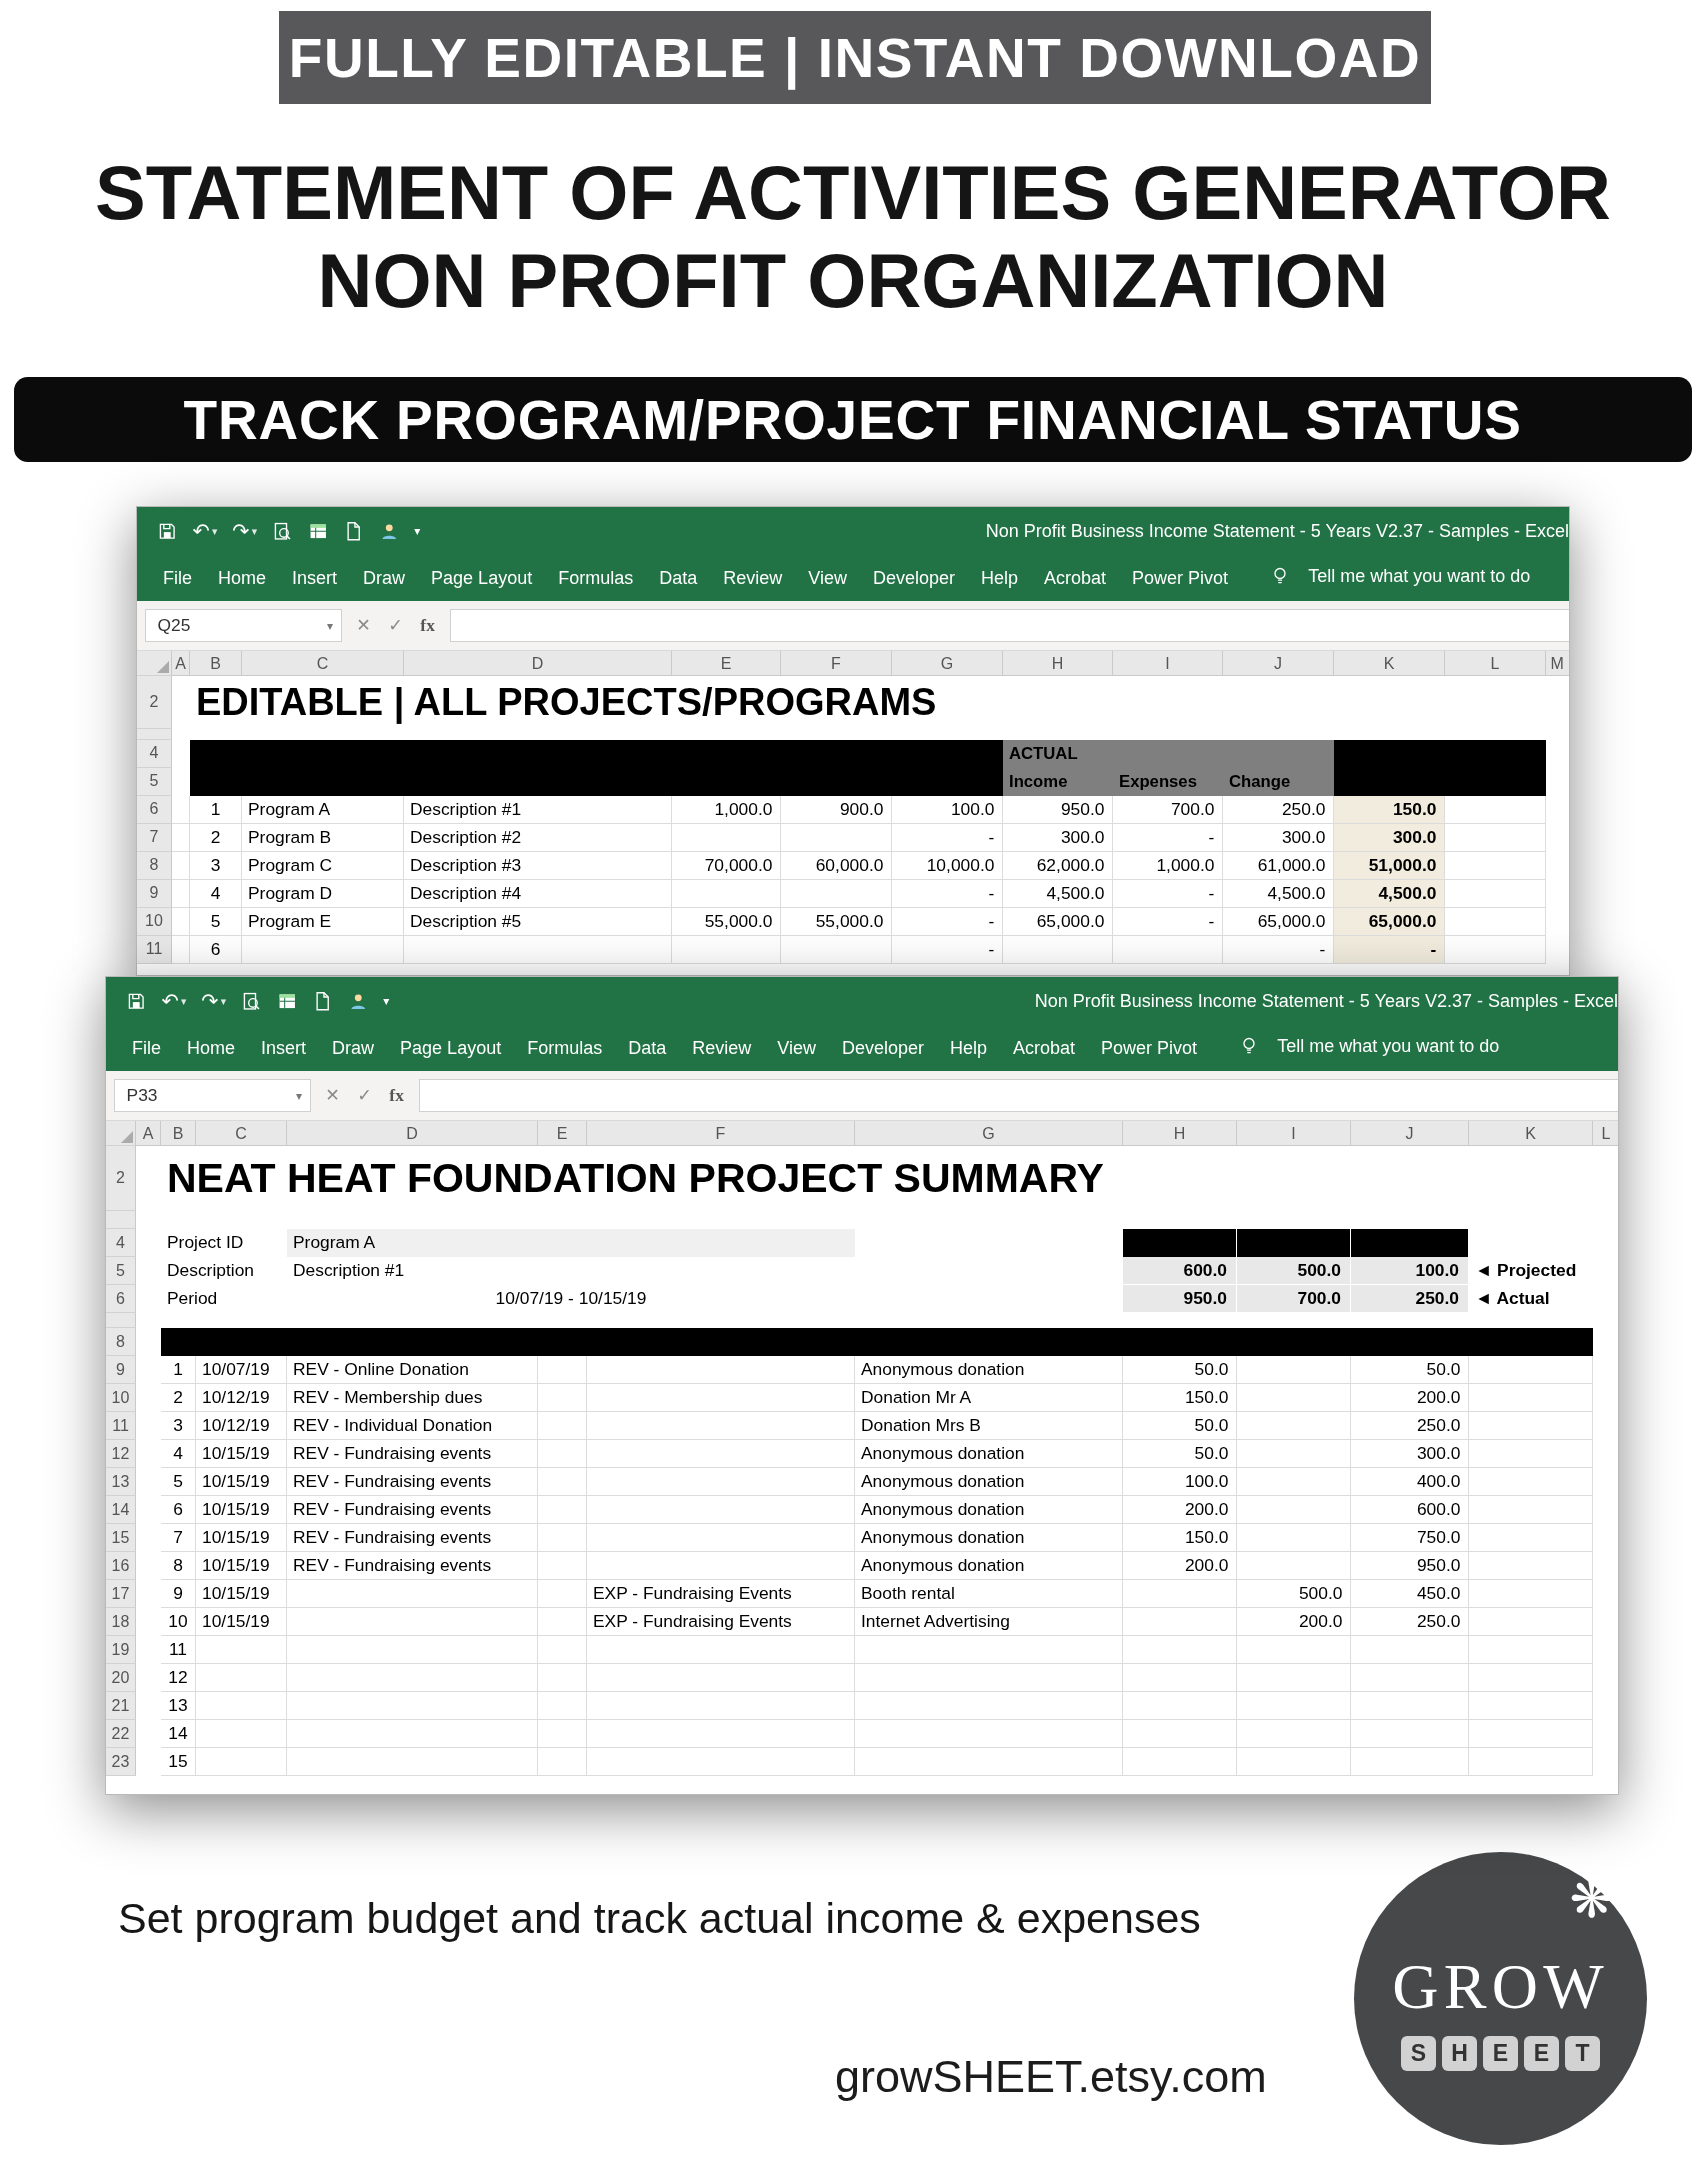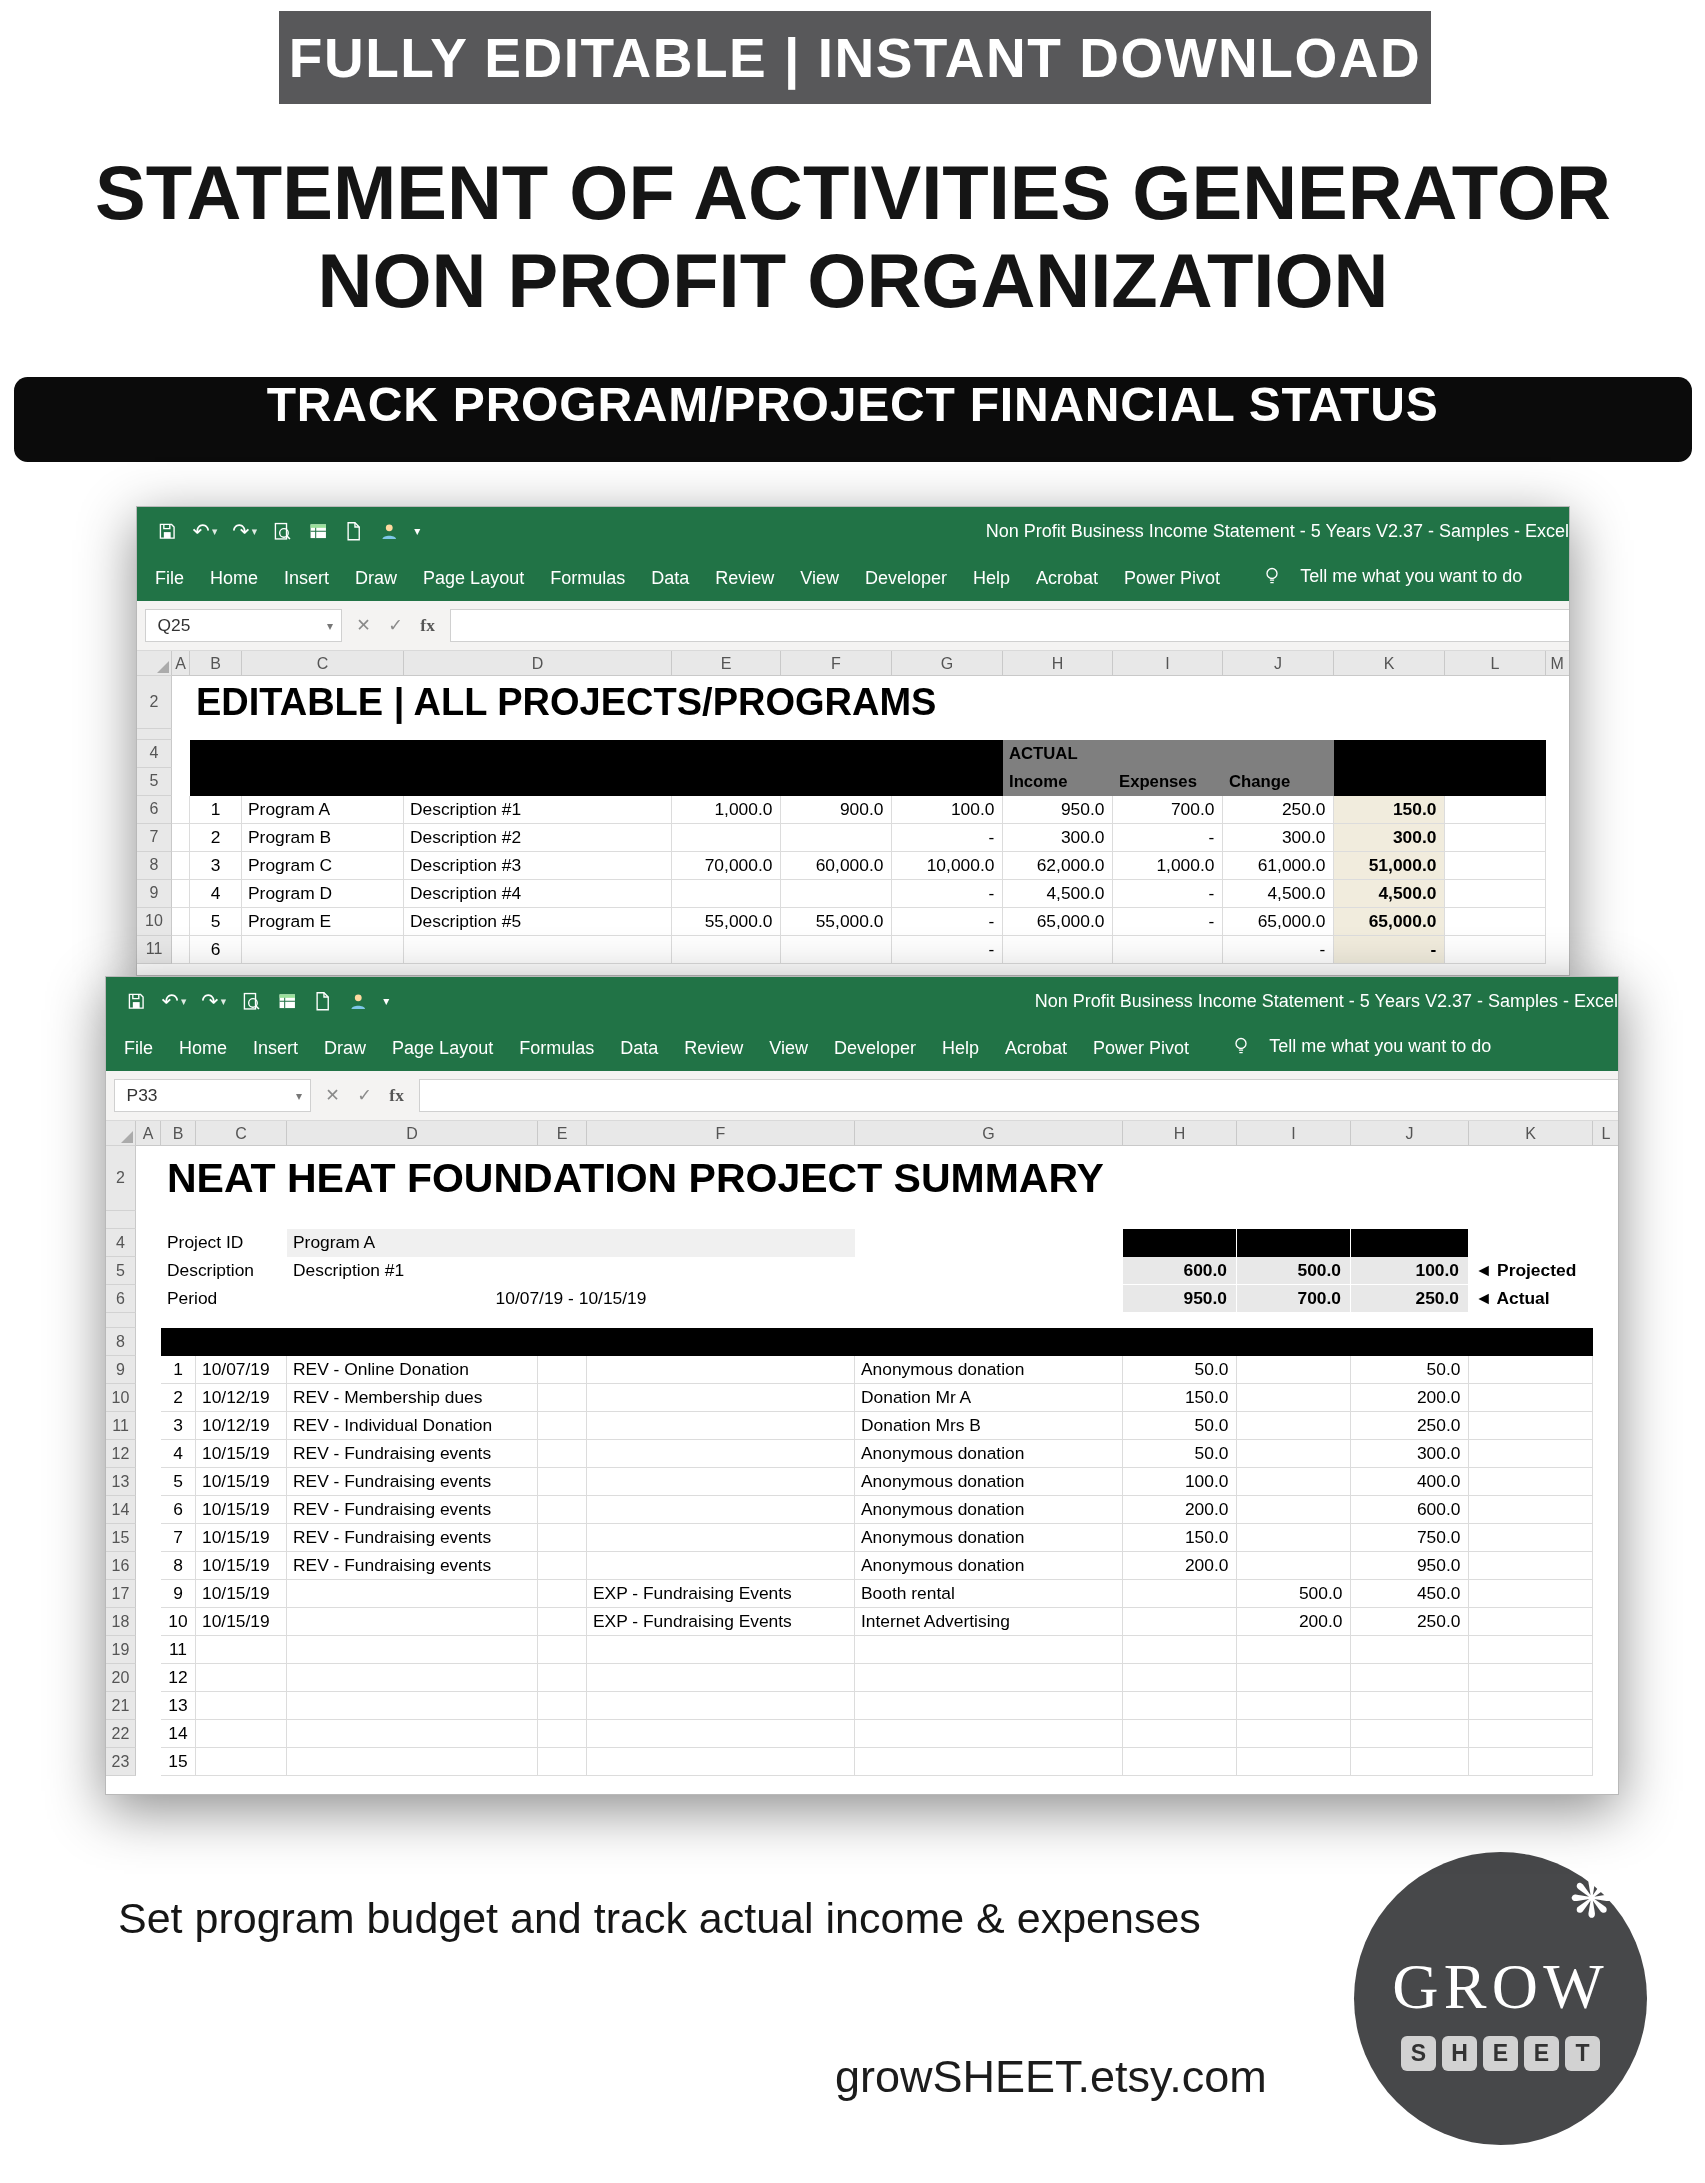--- a/index.html
+++ b/index.html
@@ -6,22 +6,22 @@
   body { font-family:"Liberation Sans","DejaVu Sans",sans-serif; background:#ffffff; }
   .page { position:relative; width:1706px; height:2183px; background:#ffffff; overflow:hidden; }
 
   
   .tbanner { position:absolute; left:279px; top:11.4px; width:1152px; height:93px; background:#58585a;
              color:#fff; display:flex; align-items:center; justify-content:center;
              font-size:55px; font-weight:bold; letter-spacing:1.5px; white-space:nowrap; }
   .maintitle { position:absolute; top:149px; left:0; width:100%; text-align:center; color:#151515;
                font-size:76px; font-weight:bold; line-height:1.16; letter-spacing:0; }
   .pill { position:absolute; left:13.6px; top:377px; width:1678px; height:85px; background:#0b0b0b;
-          border-radius:13.6px; color:#fff; display:flex; justify-content:center;
-          font-size:48px; font-weight:bold; letter-spacing:0.8px; }
+          border-radius:13.6px; color:#fff; display:flex; align-items:center; justify-content:center;
+          font-size:55px; font-weight:bold; letter-spacing:0.8px; }
   .caption { position:absolute; left:118px; top:1894px; font-size:43px; color:#161616; }
   .siteurl { position:absolute; left:835px; top:2051px; font-size:45px; color:#1c1c1c; }
 
   
   .logo { position:absolute; left:1354px; top:1852px; width:293px; height:293px; border-radius:50%;
           background:#47484a; display:flex; flex-direction:column; align-items:center;
           justify-content:center; }
   .logo .flower { position:absolute; top:20px; right:33px; color:#fff; font-size:53px; line-height:1; }
   .logo .grow { font-family:"Liberation Serif","DejaVu Serif",serif; color:#fff; font-size:64px;
                 letter-spacing:5.3px; margin-top:23px; }
@@ -35,21 +35,21 @@
   .w1 { left:136px; top:506px;  width:1434px; height:470px;  z-index:1; }
   .w2 { left:105px; top:976px; width:1514px; height:819px; z-index:2; }
 
   .titlebar { height:48px; background:#217346; display:flex; align-items:center; position:relative; color:#fff; }
   .qat { display:flex; align-items:center; gap:15px; padding-left:20px; z-index:1; }
   .qi { display:inline-flex; align-items:center; color:#fff; font-size:20.5px; line-height:1; }
   .qi svg { width:20.5px; height:20.5px; }
   .qi .dc { font-style:normal; font-size:10.6px; margin-left:2.3px; opacity:.85; }
   .wtitle { position:absolute; left:0; right:0; text-align:right; font-size:18px; color:#fff; white-space:nowrap; }
 
-  .ribbon { height:46px; background:#217346; display:flex; align-items:center; color:#fff; padding-left:18px; }
+  .ribbon { height:46px; background:#217346; display:flex; align-items:center; color:#fff; padding-left:26px; }
   .rtabs { display:flex; gap:26px; align-items:center; font-size:18px; white-space:nowrap; }
   .rtab { cursor:default; }
   .tellme { display:flex; align-items:flex-start; gap:18px; margin-left:42px; font-size:18px; white-space:nowrap; }
 
   .fbar { height:50px; background:#f4f3f2; display:flex; align-items:center; border-bottom:0.8px solid #d9d9d9; }
   .namebox { width:197px; height:33px; background:#fff; border:0.8px solid #d0d0d0; margin-left:7.6px;
              display:flex; align-items:center; padding-left:12px; font-size:17.4px; color:#333; }
   .namebox .caret { margin-left:auto; margin-right:7.6px; font-size:12px; color:#777; }
   .fbtns { display:flex; align-items:center; padding:0 6px; }
   .fbtn { width:32px; text-align:center; font-size:17.4px; color:#8a8a8a; }

